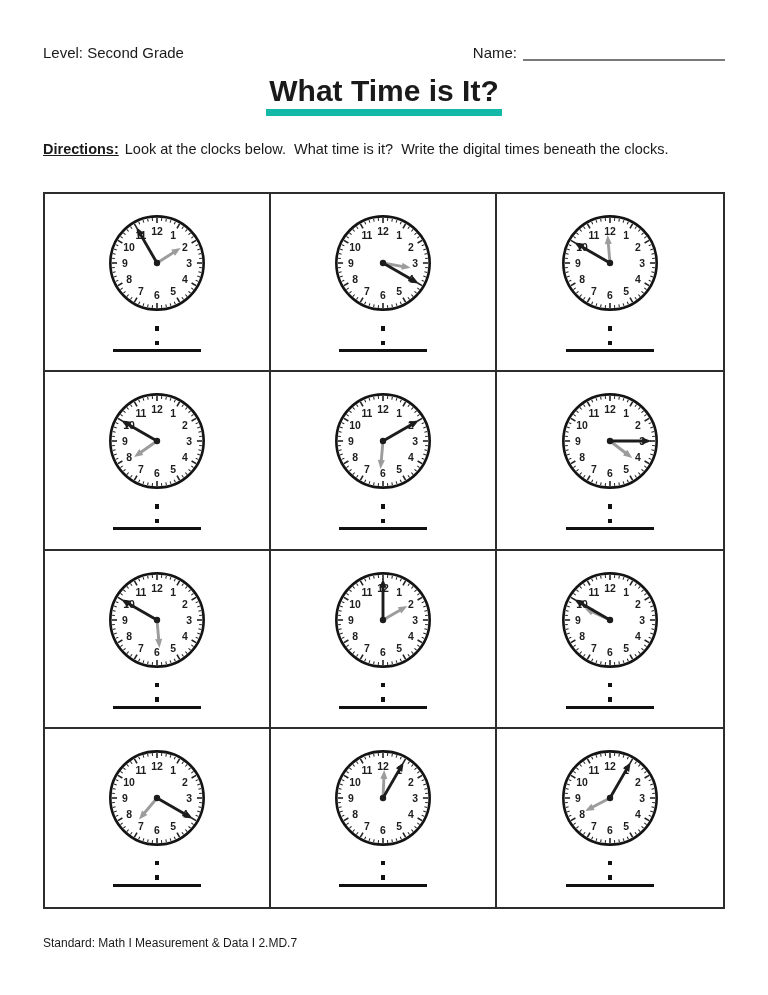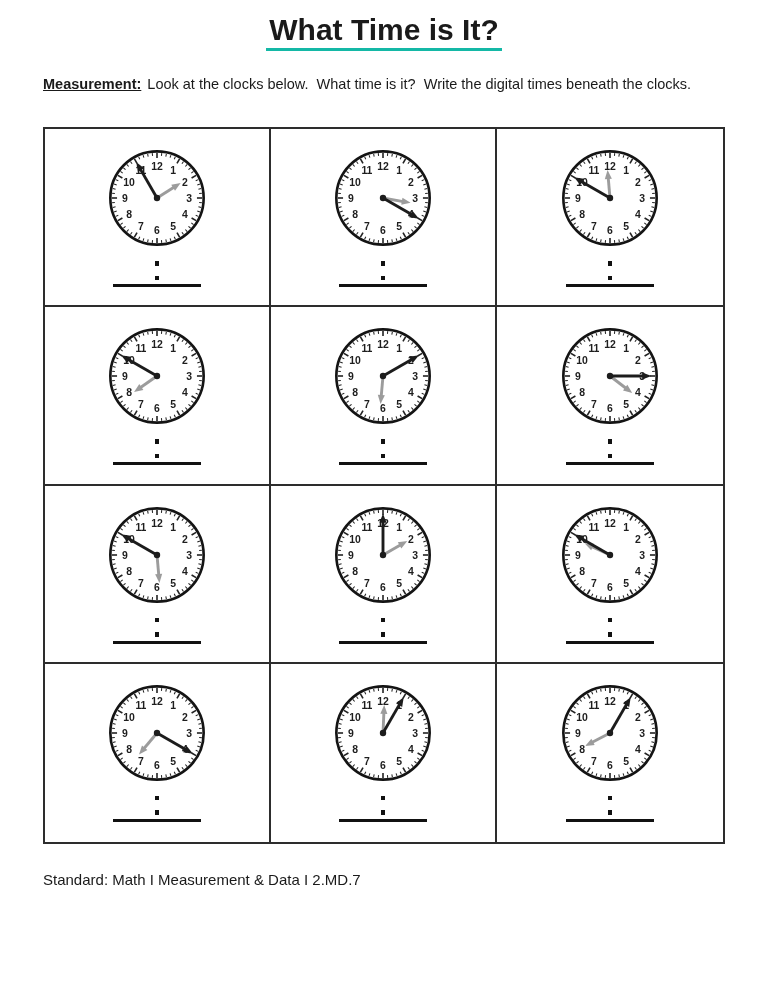--- a/index.html
+++ b/index.html
@@ -28,21 +28,21 @@
     border-bottom: 2px solid #7a7a7a;
   }
 
   
   .title-wrap { text-align: center; margin-top: 13px; }
   .title {
     display: inline-block;
     font-size: 30px;
     font-weight: bold;
     letter-spacing: 0px;
-    border-bottom: 3px solid #14b8a6;
+    border-bottom: 7px solid #14b8a6;
     padding: 0 3px 1px 3px;
   }
 
   
   .directions {
     margin-top: 25px;
     font-size: 14.5px;
     white-space: pre-wrap;
   }
   .directions .dir-label {
@@ -84,40 +84,47 @@
     width: 88px; height: 0;
     border-bottom: 3px solid #111;
   }
 
   
   .footer-row {
     margin-top: 27px;
     display: flex;
     justify-content: space-between;
     align-items: flex-start;
-    font-size: 15px;
+    font-size: 12px;
   }
   .copyright-sym { color: #555; }
   .footer-link {
     color: var(--link-color, #3342c0);
     text-decoration: underline;
     cursor: pointer;
   }
 </style>
 </head>
 <body>
 
 <div class="page">
 
+  <div class="header-row">
+    <span>Level: Second Grade</span>
+    <span class="name-area">
+      <span>Name:</span>
+      <span class="name-line"></span>
+    </span>
+  </div>
 
   <div class="title-wrap">
     <span class="title">What Time is It?</span>
   </div>
 
-  <div class="directions"><span class="dir-label">Measurement:</span><span>Look at the clocks below.  What time is it?  Write the digital times beneath the clocks.</span></div>
+  <div class="directions"><span class="dir-label">Directions:</span><span>Look at the clocks below.  What time is it?  Write the digital times beneath the clocks.</span></div>
 
   <div class="grid">
       <div class="cell">
         <svg viewBox="0 0 120 120" class="clock-svg">
           <circle cx="60" cy="60" r="50" fill="#fff" stroke="#141414" stroke-width="2.8"></circle>
           <line x1="60" y1="11.600000000000001" x2="60" y2="17.200000000000003" stroke="#222222" stroke-width="1.7"></line>
           <line x1="65.05917762215442" y1="11.865140264175572" x2="64.74559223235147" y2="14.848705950280397" stroke="#222222" stroke-width="1.1"></line>
           <line x1="70.06292583557955" y1="12.657656124483808" x2="69.43919076312628" y2="15.592098926685225" stroke="#222222" stroke-width="1.1"></line>
           <line x1="74.95642252774745" y1="13.968864611314572" x2="74.0293715446226" y2="16.822034160200033" stroke="#222222" stroke-width="1.1"></line>
           <line x1="79.68605352486873" y1="15.784399850098119" x2="78.46584359564133" y2="18.52503622302592" stroke="#222222" stroke-width="1.1"></line>

